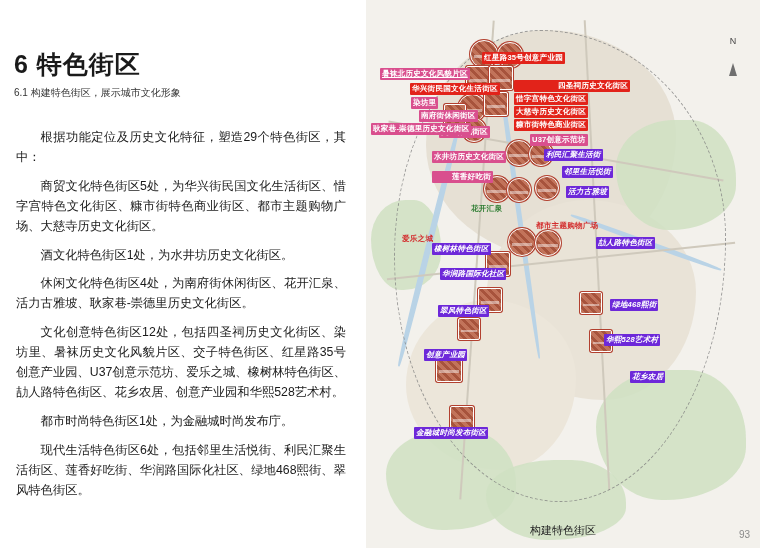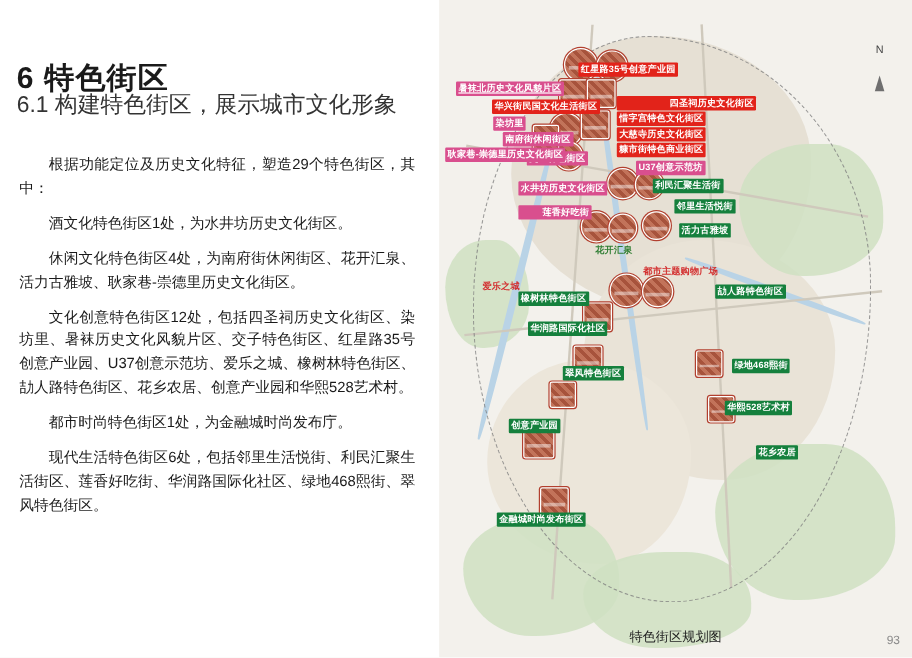--- a/index.html
+++ b/index.html
@@ -36,22 +36,22 @@
     top: 48px;
     font-size: 25px;
     font-weight: bold;
     color: #1a1a1a;
     letter-spacing: 1px;
     white-space: nowrap;
   }
   #section-title {
     position: absolute;
     left: 14px;
-    top: 74px;
-    font-size: 19px;
+    top: 86px;
+    font-size: 10px;
     color: #333333;
     white-space: nowrap;
   }
   #body-text {
     position: absolute;
     left: 16px;
     top: 128px;
     width: 330px;
     font-size: 12.3px;
     line-height: 1.62;
@@ -153,21 +153,21 @@
     line-height: 10px;
     white-space: nowrap;
     padding: 1px 2px;
     border-radius: 1px;
     color: #ffffff;
     font-weight: bold;
     letter-spacing: .2px;
   }
   .lbl.red   { background: #e2231a; }
   .lbl.pink  { background: #d94f8e; }
-  .lbl.green { background: #15803d; }
+  .lbl.green { background: #6d28d9; font-style: italic; }
   .lbl.plain-green { background: transparent; color: #2e7d32; font-weight: bold; }
   .lbl.plain-red { background: transparent; color: #d32f2f; font-weight: bold; }
 
   #map-caption {
     position: absolute;
     left: 0;
     bottom: 10px;
     width: 394px;
     text-align: center;
     font-size: 11px;
@@ -184,20 +184,21 @@
 </head>
 <body>
 
 <div id="page">
 
   <div id="left-col">
     <div id="chapter-title">6 特色街区</div>
     <div id="section-title">6.1 构建特色街区，展示城市文化形象</div>
     <div id="body-text">
       <p>根据功能定位及历史文化特征，塑造29个特色街区，其中：</p>
+      <p>商贸文化特色街区5处，为华兴街民国文化生活街区、惜字宫特色文化街区、糠市街特色商业街区、都市主题购物广场、大慈寺历史文化街区。</p>
       <p>酒文化特色街区1处，为水井坊历史文化街区。</p>
       <p>休闲文化特色街区4处，为南府街休闲街区、花开汇泉、活力古雅坡、耿家巷-崇德里历史文化街区。</p>
       <p>文化创意特色街区12处，包括四圣祠历史文化街区、染坊里、暑袜历史文化风貌片区、交子特色街区、红星路35号创意产业园、U37创意示范坊、爱乐之城、橡树林特色街区、劼人路特色街区、花乡农居、创意产业园和华熙528艺术村。</p>
       <p>都市时尚特色街区1处，为金融城时尚发布庁。</p>
       <p>现代生活特色街区6处，包括邻里生活悦街、利民汇聚生活街区、莲香好吃街、华润路国际化社区、绿地468熙街、翠风特色街区。</p>
     </div>
   </div>
 
   <div id="map-panel">
 
@@ -309,31 +310,31 @@
         <div class="lbl pink" style="left: 18px; top: 110px; margin-left: 35px;">南府街休闲街区</div>
         <div class="lbl red" style="left: 148px; top: 119px;">糠市街特色商业街区</div>
         <div class="lbl pink" style="left: 73px; top: 126px;">交子特色街区</div>
         <div class="lbl pink" style="left: 5px; top: 123px;">耿家巷-崇德里历史文化街区</div>
         <div class="lbl pink" style="left: 164px; top: 134px;">U37创意示范坊</div>
         <div class="lbl pink" style="left: 66px; top: 151px;">水井坊历史文化街区</div>
         <div class="lbl green" style="left: 178px; top: 149px;">利民汇聚生活街</div>
         <div class="lbl pink" style="left: 66px; top: 171px; padding-left: 20px;">莲香好吃街</div>
         <div class="lbl green" style="left: 196px; top: 166px;">邻里生活悦街</div>
         <div class="lbl green" style="left: 200px; top: 186px;">活力古雅坡</div>
-        <div class="lbl plain-green" style="left: 128px; top: 203px; text-align: right;">花开汇泉</div>
+        <div class="lbl plain-green" style="left: 103px; top: 203px; text-align: right;">花开汇泉</div>
         <div class="lbl plain-red" style="left: 34px; top: 233px;">爱乐之城</div>
         <div class="lbl plain-red" style="left: 168px; top: 220px;">都市主题购物广场</div>
         <div class="lbl green" style="left: 66px; top: 243px;">橡树林特色街区</div>
         <div class="lbl green" style="left: 230px; top: 237px;">劼人路特色街区</div>
         <div class="lbl green" style="left: 74px; top: 268px;">华润路国际化社区</div>
-        <div class="lbl green" style="left: 103px; top: 305px;">翠风特色街区</div>
+        <div class="lbl green" style="left: 72px; top: 305px;">翠风特色街区</div>
         <div class="lbl green" style="left: 244px; top: 299px;">绿地468熙街</div>
         <div class="lbl green" style="left: 58px; top: 349px;">创意产业园</div>
         <div class="lbl green" style="left: 238px; top: 334px;">华熙528艺术村</div>
         <div class="lbl green" style="left: 264px; top: 371px;">花乡农居</div>
         <div class="lbl green" style="left: 48px; top: 427px;">金融城时尚发布街区</div>
       </div>
 
-    <div id="map-caption">特色街区规划图</div>
+    <div id="map-caption">构建特色街区</div>
   </div>
 
   <div id="page-number">93</div>
 </div>
 
 </body></html>

